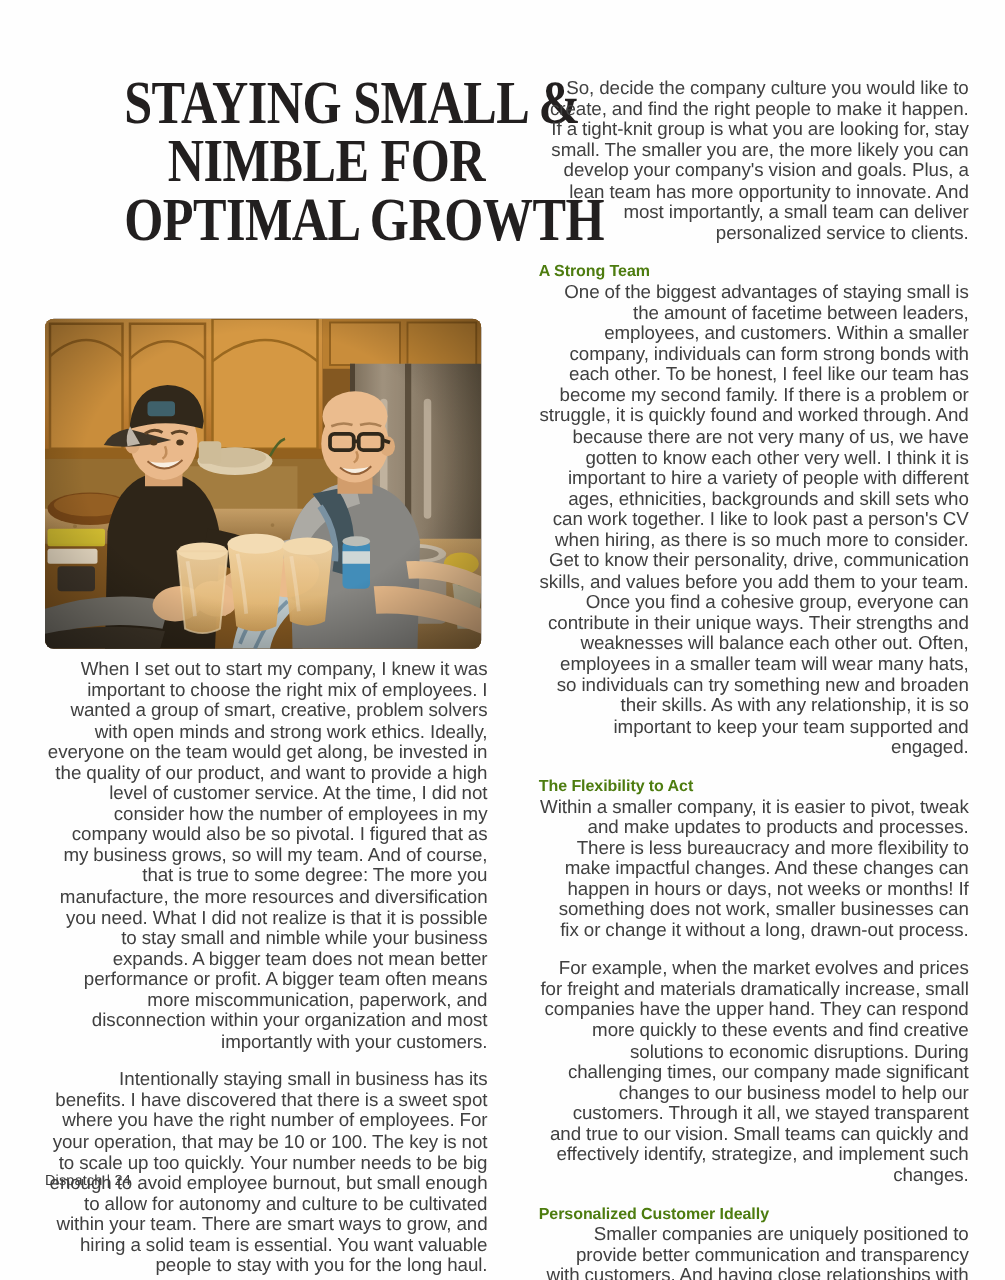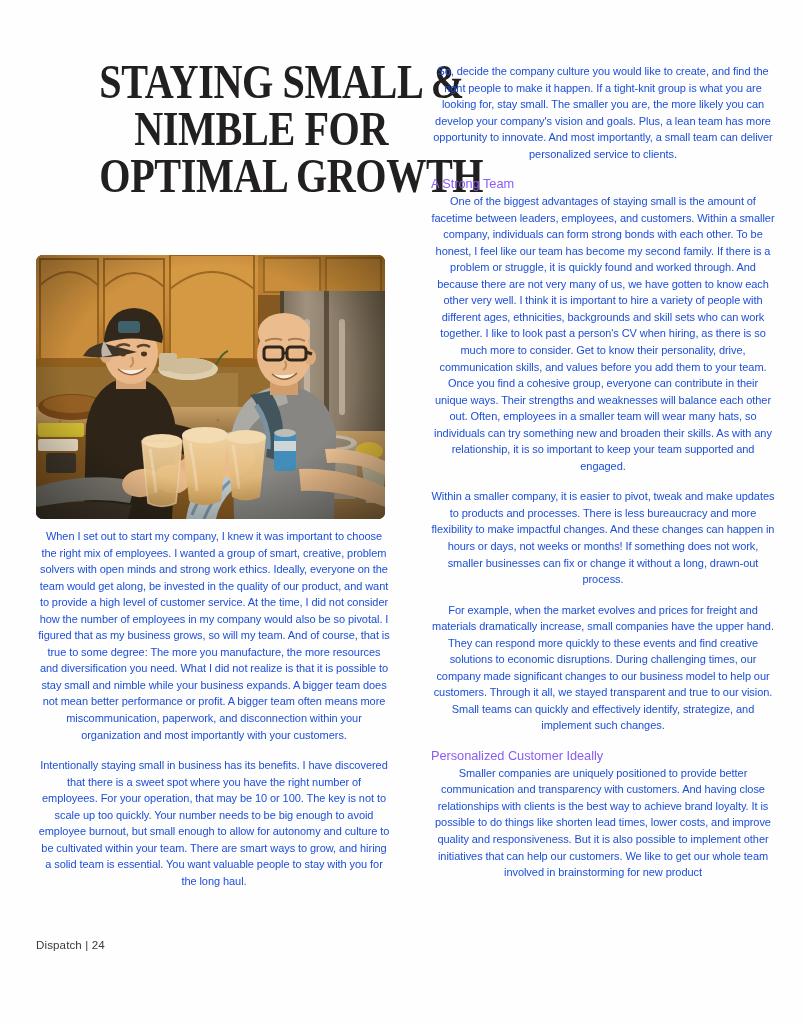--- a/index.html
+++ b/index.html
@@ -63,35 +63,35 @@
   .col-right {
     position: absolute;
     left: 431px;
     top: 63px;
     width: 344px;
   }
 
   
   p.body {
     margin: 0 0 14px 0;
-    font-size: 11px;
+    font-size: 15px;
     line-height: 16.55px;
-    color: #1d4ed8;
-    text-align: center;
+    color: #404040;
+    text-align: right;
     letter-spacing: -0.05px;
     word-spacing: -0.1px;
   }
   p.body:last-child { margin-bottom: 0; }
 
   h2.subhead {
     margin: 0 0 0 0;
     font-size: 12.8px;
     line-height: 16.8px;
-    font-weight: 400;
-    color: #8b5cf6;
+    font-weight: 700;
+    color: #4d7c0f;
     letter-spacing: -0.05px;
   }
 
   
   .footer {
     position: absolute;
     left: 36px;
     top: 938px;
     font-size: 11.6px;
     color: #3a3a3a;
@@ -310,20 +310,21 @@
     <p class="body">When I set out to start my company, I knew it was important to choose the right mix of employees. I wanted a group of smart, creative, problem solvers with open minds and strong work ethics. Ideally, everyone on the team would get along, be invested in the quality of our product, and want to provide a high level of customer service. At the time, I did not consider how the number of employees in my company would also be so pivotal. I figured that as my business grows, so will my team. And of course, that is true to some degree: The more you manufacture, the more resources and diversification you need. What I did not realize is that it is possible to stay small and nimble while your business expands. A bigger team does not mean better performance or profit. A bigger team often means more miscommunication, paperwork, and disconnection within your organization and most importantly with your customers.</p>
     <p class="body">Intentionally staying small in business has its benefits. I have discovered that there is a sweet spot where you have the right number of employees. For your operation, that may be 10 or 100. The key is not to scale up too quickly. Your number needs to be big enough to avoid employee burnout, but small enough to allow for autonomy and culture to be cultivated within your team. There are smart ways to grow, and hiring a solid team is essential. You want valuable people to stay with you for the long haul.</p>
   </div>
 
   <div class="col-right">
     <p class="body">So, decide the company culture you would like to create, and find the right people to make it happen. If a tight-knit group is what you are looking for, stay small. The smaller you are, the more likely you can develop your company's vision and goals. Plus, a lean team has more opportunity to innovate. And most importantly, a small team can deliver personalized service to clients.</p>
 
     <h2 class="subhead">A Strong Team</h2>
     <p class="body">One of the biggest advantages of staying small is the amount of facetime between leaders, employees, and customers. Within a smaller company, individuals can form strong bonds with each other. To be honest, I feel like our team has become my second family. If there is a problem or struggle, it is quickly found and worked through. And because there are not very many of us, we have gotten to know each other very well. I think it is important to hire a variety of people with different ages, ethnicities, backgrounds and skill sets who can work together. I like to look past a person's CV when hiring, as there is so much more to consider. Get to know their personality, drive, communication skills, and values before you add them to your team. Once you find a cohesive group, everyone can contribute in their unique ways. Their strengths and weaknesses will balance each other out. Often, employees in a smaller team will wear many hats, so individuals can try something new and broaden their skills. As with any relationship, it is so important to keep your team supported and engaged.</p>
 
+    <h2 class="subhead">The Flexibility to Act</h2>
     <p class="body">Within a smaller company, it is easier to pivot, tweak and make updates to products and processes. There is less bureaucracy and more flexibility to make impactful changes. And these changes can happen in hours or days, not weeks or months! If something does not work, smaller businesses can fix or change it without a long, drawn-out process.</p>
     <p class="body">For example, when the market evolves and prices for freight and materials dramatically increase, small companies have the upper hand. They can respond more quickly to these events and find creative solutions to economic disruptions. During challenging times, our company made significant changes to our business model to help our customers. Through it all, we stayed transparent and true to our vision. Small teams can quickly and effectively identify, strategize, and implement such changes.</p>
 
     <h2 class="subhead">Personalized Customer Ideally</h2>
     <p class="body">Smaller companies are uniquely positioned to provide better communication and transparency with customers. And having close relationships with clients is the best way to achieve brand loyalty. It is possible to do things like shorten lead times, lower costs, and improve quality and responsiveness. But it is also possible to implement other initiatives that can help our customers. We like to get our whole team involved in brainstorming for new product</p>
   </div>
 
   <div class="footer">Dispatch | 24</div>
 
 </div>

